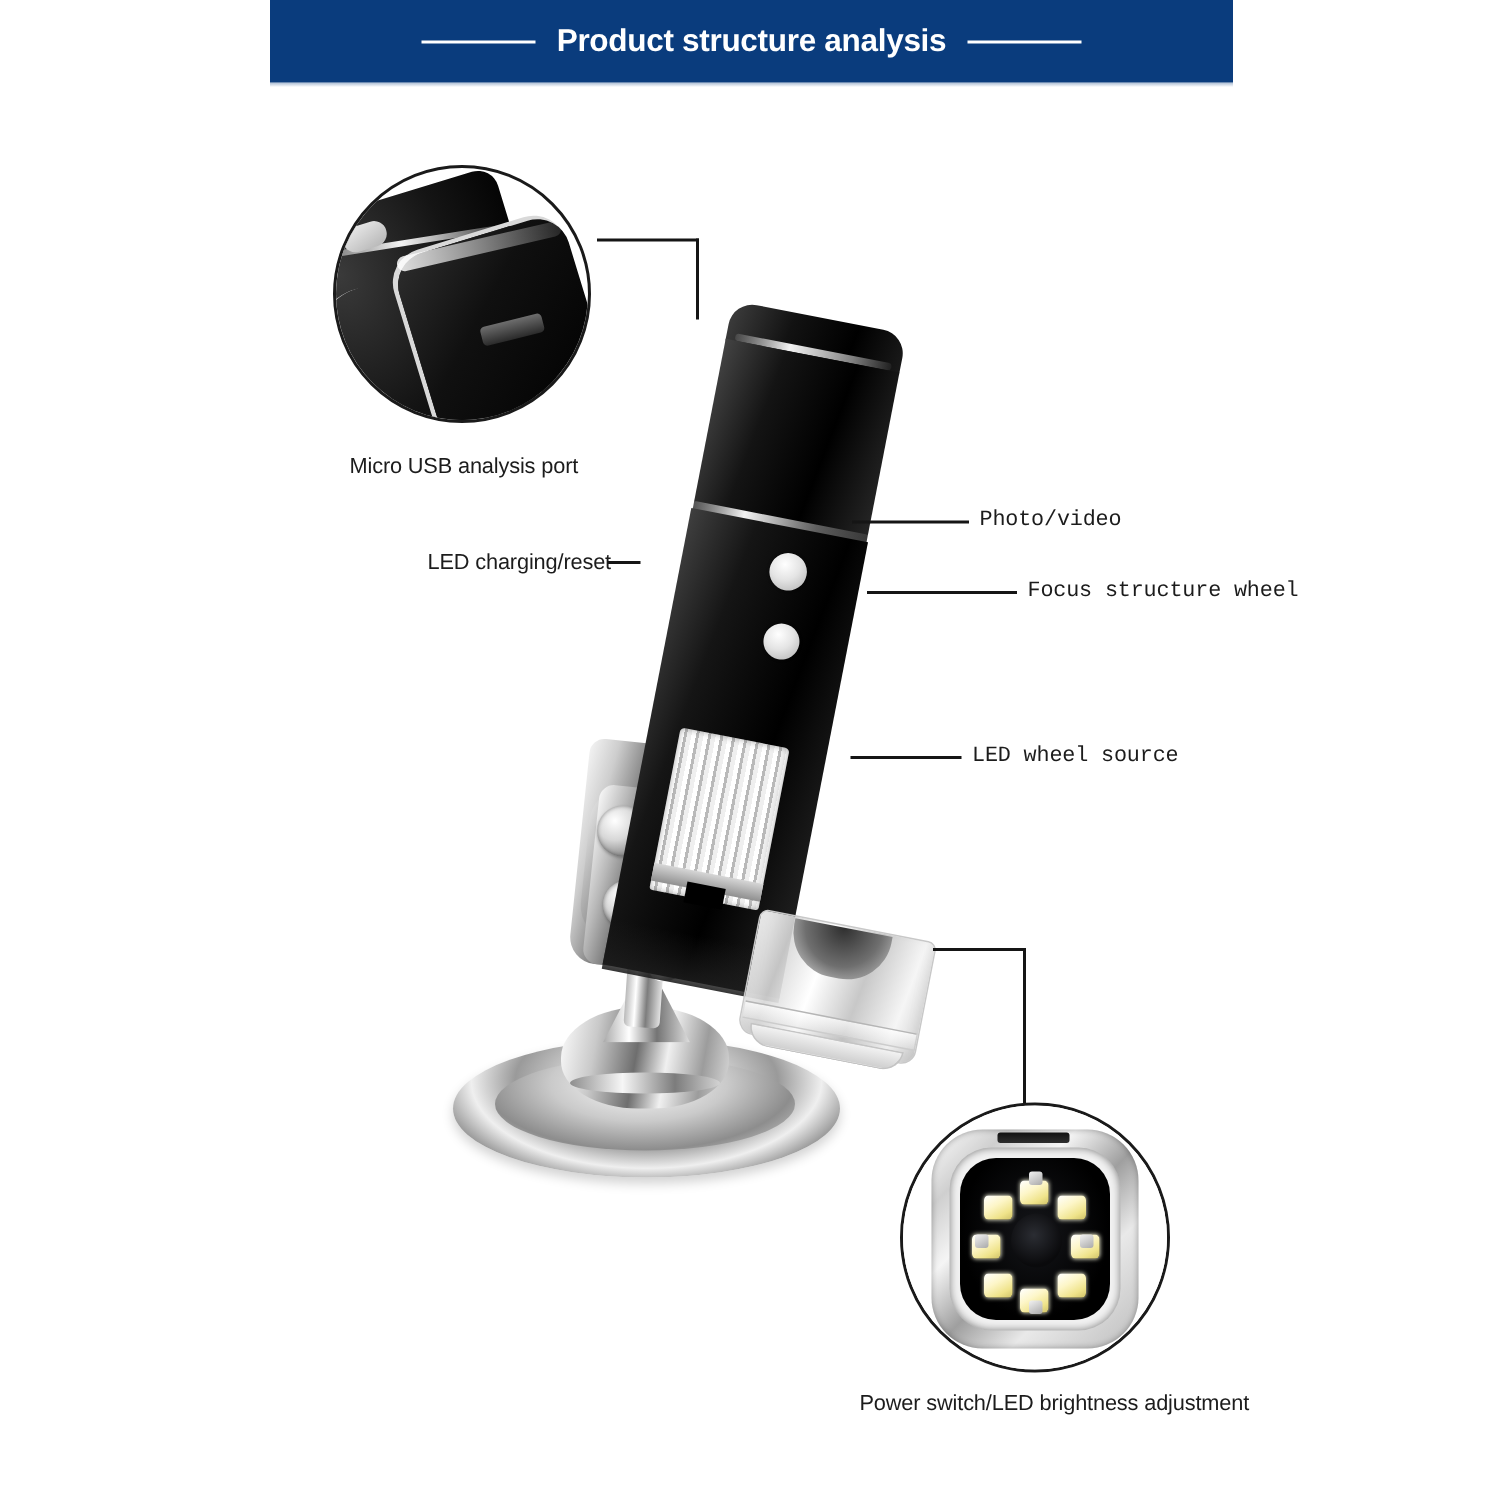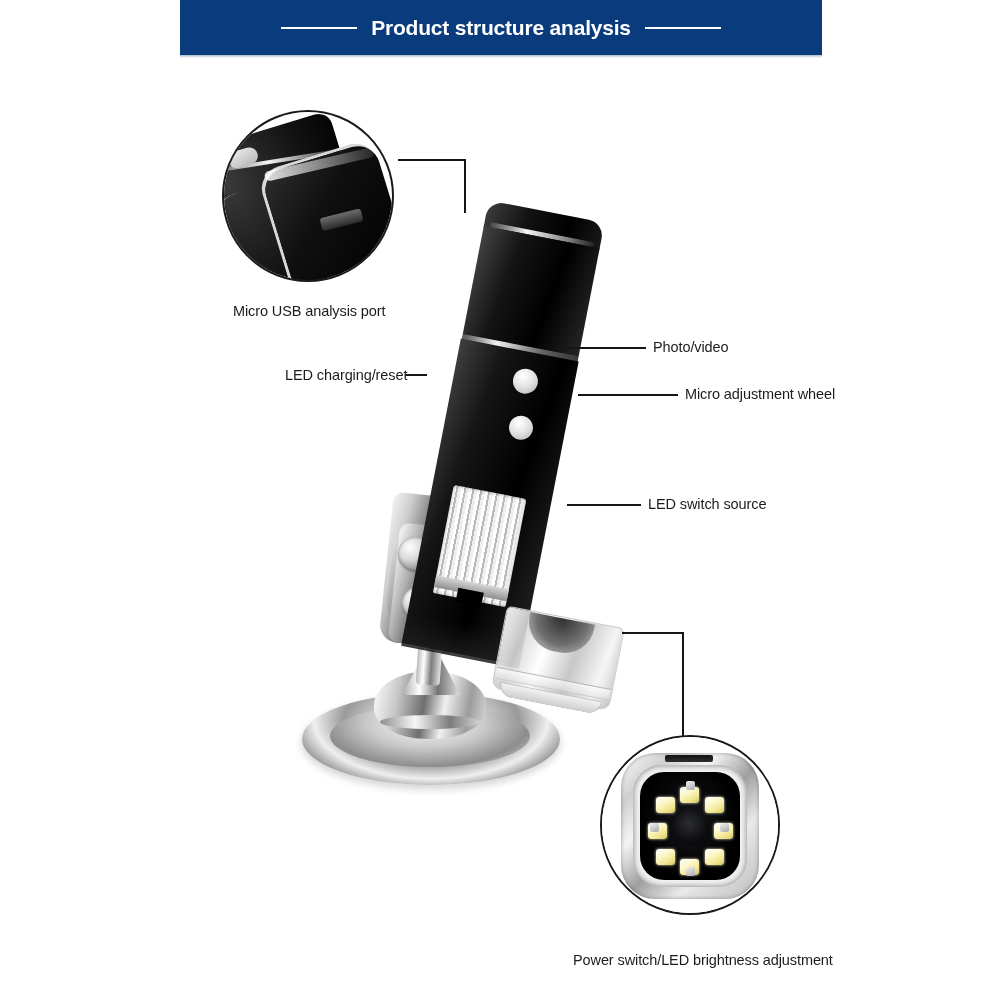--- a/index.html
+++ b/index.html
@@ -62,21 +62,21 @@
   }
 
   
   .label {
     position: absolute;
     font-size: 14.5px;
     color: #1c1c1c;
     white-space: nowrap;
     letter-spacing: -0.1px;
   }
-  .label.right { text-align: right; }
+  .label.right { text-align: right; font-family: Liberation Mono, monospace; }
 
   
   .lead-h {
     position: absolute;
     height: 2px;
     background: #151515;
   }
   .lead-v {
     position: absolute;
     width: 2px;
@@ -527,24 +527,24 @@
     </div>
   </div>
 
   <div class="lead-h" style="left:405px; top:374px; width:22px;"></div>
   <div class="label" style="left:285px; top:367px;">LED charging/reset</div>
 
   <div class="lead-h" style="left:568px; top:347px; width:78px;"></div>
   <div class="label right" style="left:653px; top:339px;">Photo/video</div>
 
   <div class="lead-h" style="left:578px; top:394px; width:100px;"></div>
-  <div class="label right" style="left:685px; top:386px;">Micro adjustment wheel</div>
+  <div class="label right" style="left:685px; top:386px;">Focus structure wheel</div>
 
   <div class="lead-h" style="left:567px; top:504px; width:74px;"></div>
-  <div class="label right" style="left:648px; top:496px;">LED switch source</div>
+  <div class="label right" style="left:648px; top:496px;">LED wheel source</div>
 
   <div class="lead-h" style="left:622px; top:632px; width:62px;"></div>
   <div class="lead-v" style="left:682px; top:632px; height:106px;"></div>
 
   <div class="inset" id="inset-led">
     <div class="led-scene">
       <div class="led-housing"></div>
       <div class="led-housing-in"></div>
       <div class="led-dark"></div>
       <div class="led-topbar"></div>
@@ -560,15 +560,15 @@
 
       <div class="led-sm" style="left:84px; top:44px;"></div>
       <div class="led-sm" style="left:118px; top:86px;"></div>
       <div class="led-sm" style="left:84px; top:130px;"></div>
       <div class="led-sm" style="left:48px; top:86px;"></div>
 
       <div class="led-lens"></div>
     </div>
   </div>
 
-  <div class="label" style="left:573px; top:928px;margin-top:24px;">Power switch/LED brightness adjustment</div>
+  <div class="label" style="left:573px; top:928px;">Power switch/LED brightness adjustment</div>
 
 </div>
 
 </body></html>

